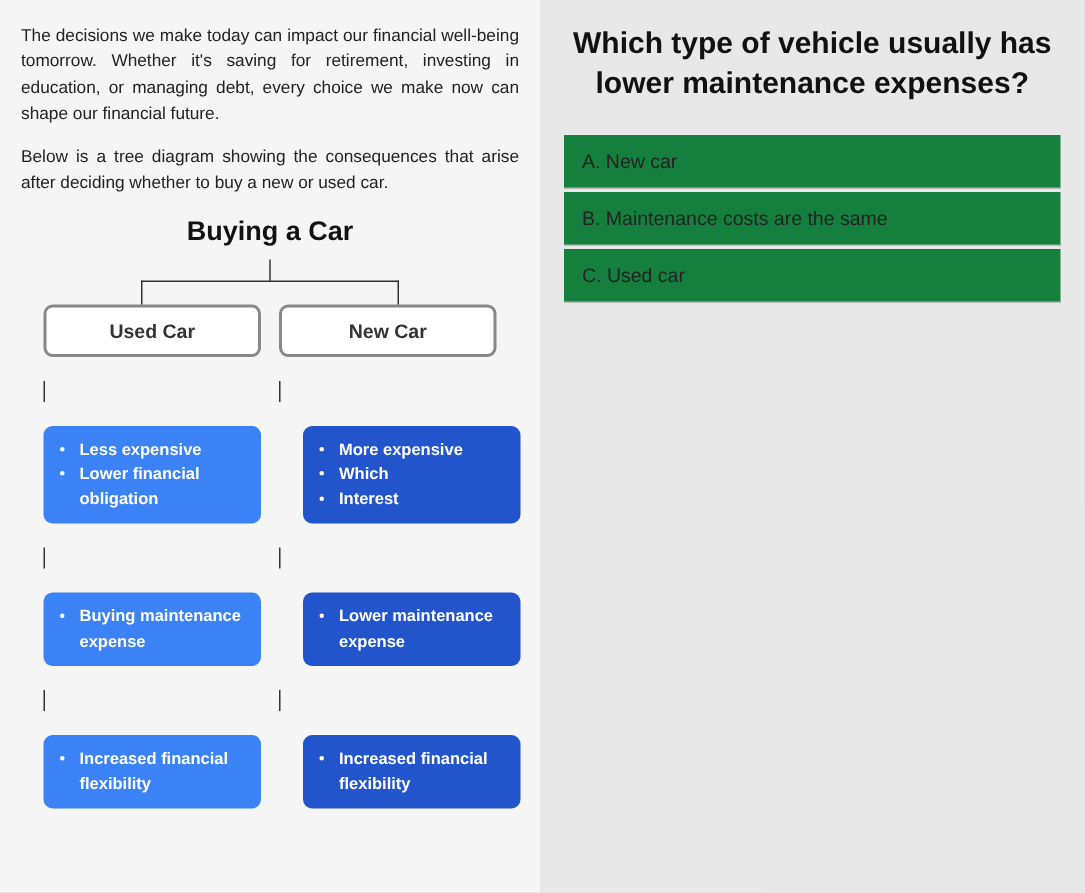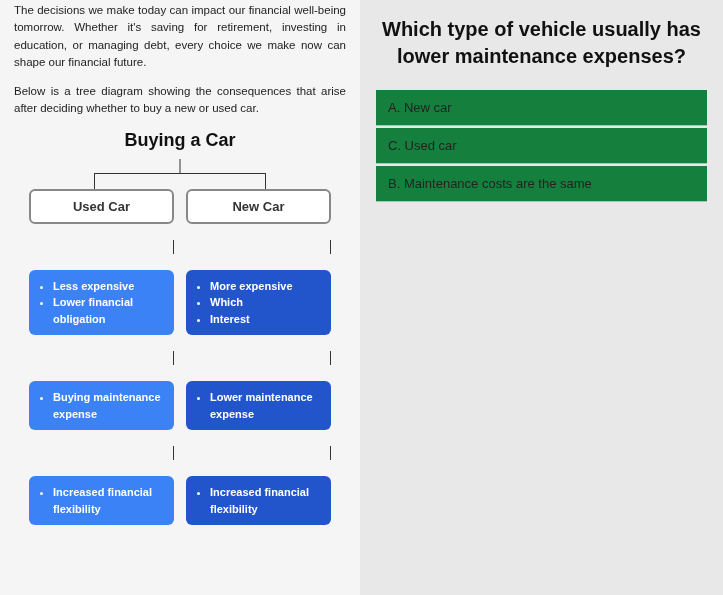--- a/index.html
+++ b/index.html
@@ -8,21 +8,21 @@
       background: #d0d0d0;
       width: 723px;
       height: 595px;
       display: flex;
       overflow: hidden;
     }
 
     .left-panel {
       width: 360px;
       background: #f5f5f5;
-      padding: 2px 14px;
+      padding: 16px 14px;
       overflow: hidden;
       flex-shrink: 0;
     }
 
     .right-panel {
       flex: 1;
       background: #e8e8e8;
       padding: 16px 16px;
     }
 
@@ -100,21 +100,21 @@
     .two-cols {
       display: flex;
       width: 100%;
       gap: 12px;
       justify-content: center;
     }
 
     .col {
       display: flex;
       flex-direction: column;
-      align-items: flex-end;
+      align-items: flex-start;
       gap: 16px;
       width: 145px;
     }
 
     .connector-down {
       width: 1px;
       height: 14px;
       background: #333;
       flex-shrink: 0;
     }
@@ -250,16 +250,16 @@
         </div>
       </div>
     </div>
   </div>
 </div>
 
 <div class="right-panel">
   <div class="question-title">Which type of vehicle usually has lower maintenance expenses?</div>
   <div class="options-list">
     <div class="option-item">A.  New car</div>
+    <div class="option-item">B.  Maintenance costs are the same</div>
     <div class="option-item">C.  Used car</div>
-    <div class="option-item">B.  Maintenance costs are the same</div>
   </div>
 </div>
 
 </body></html>

